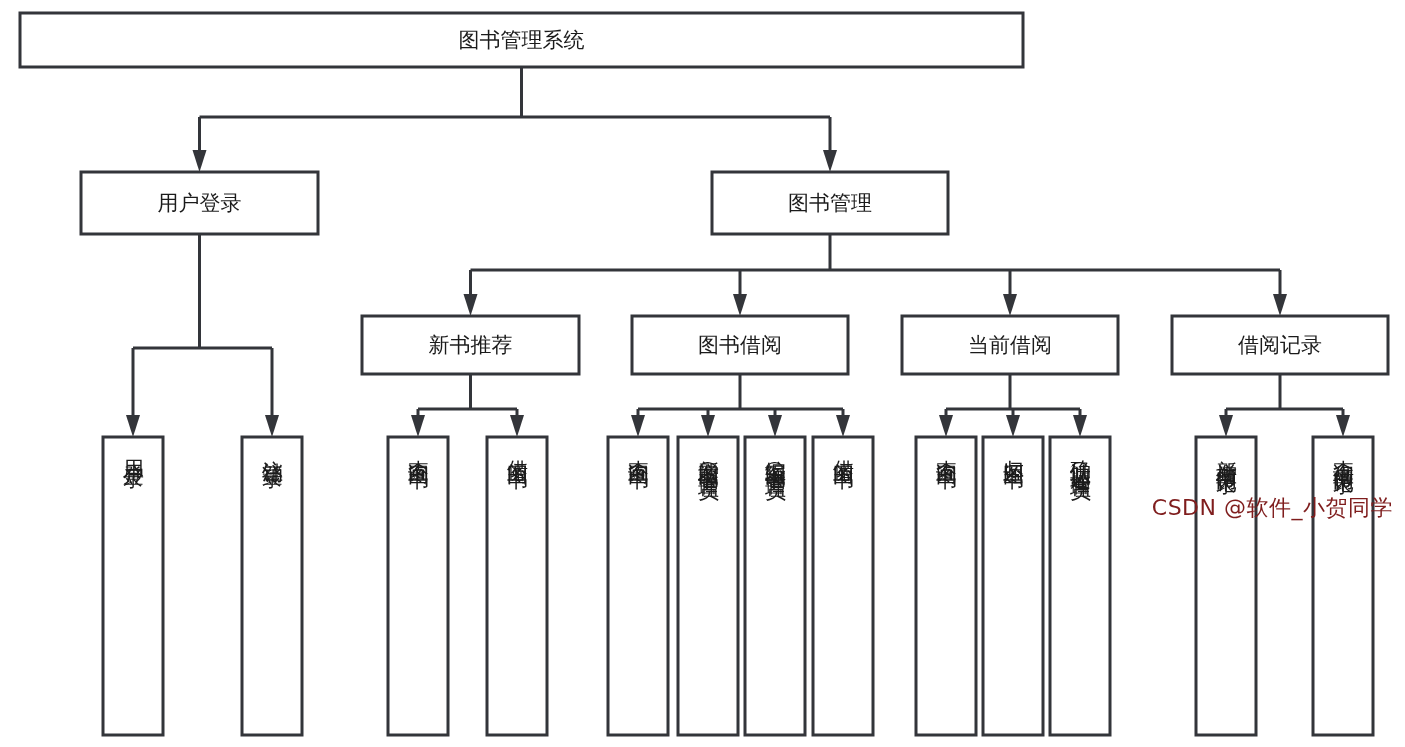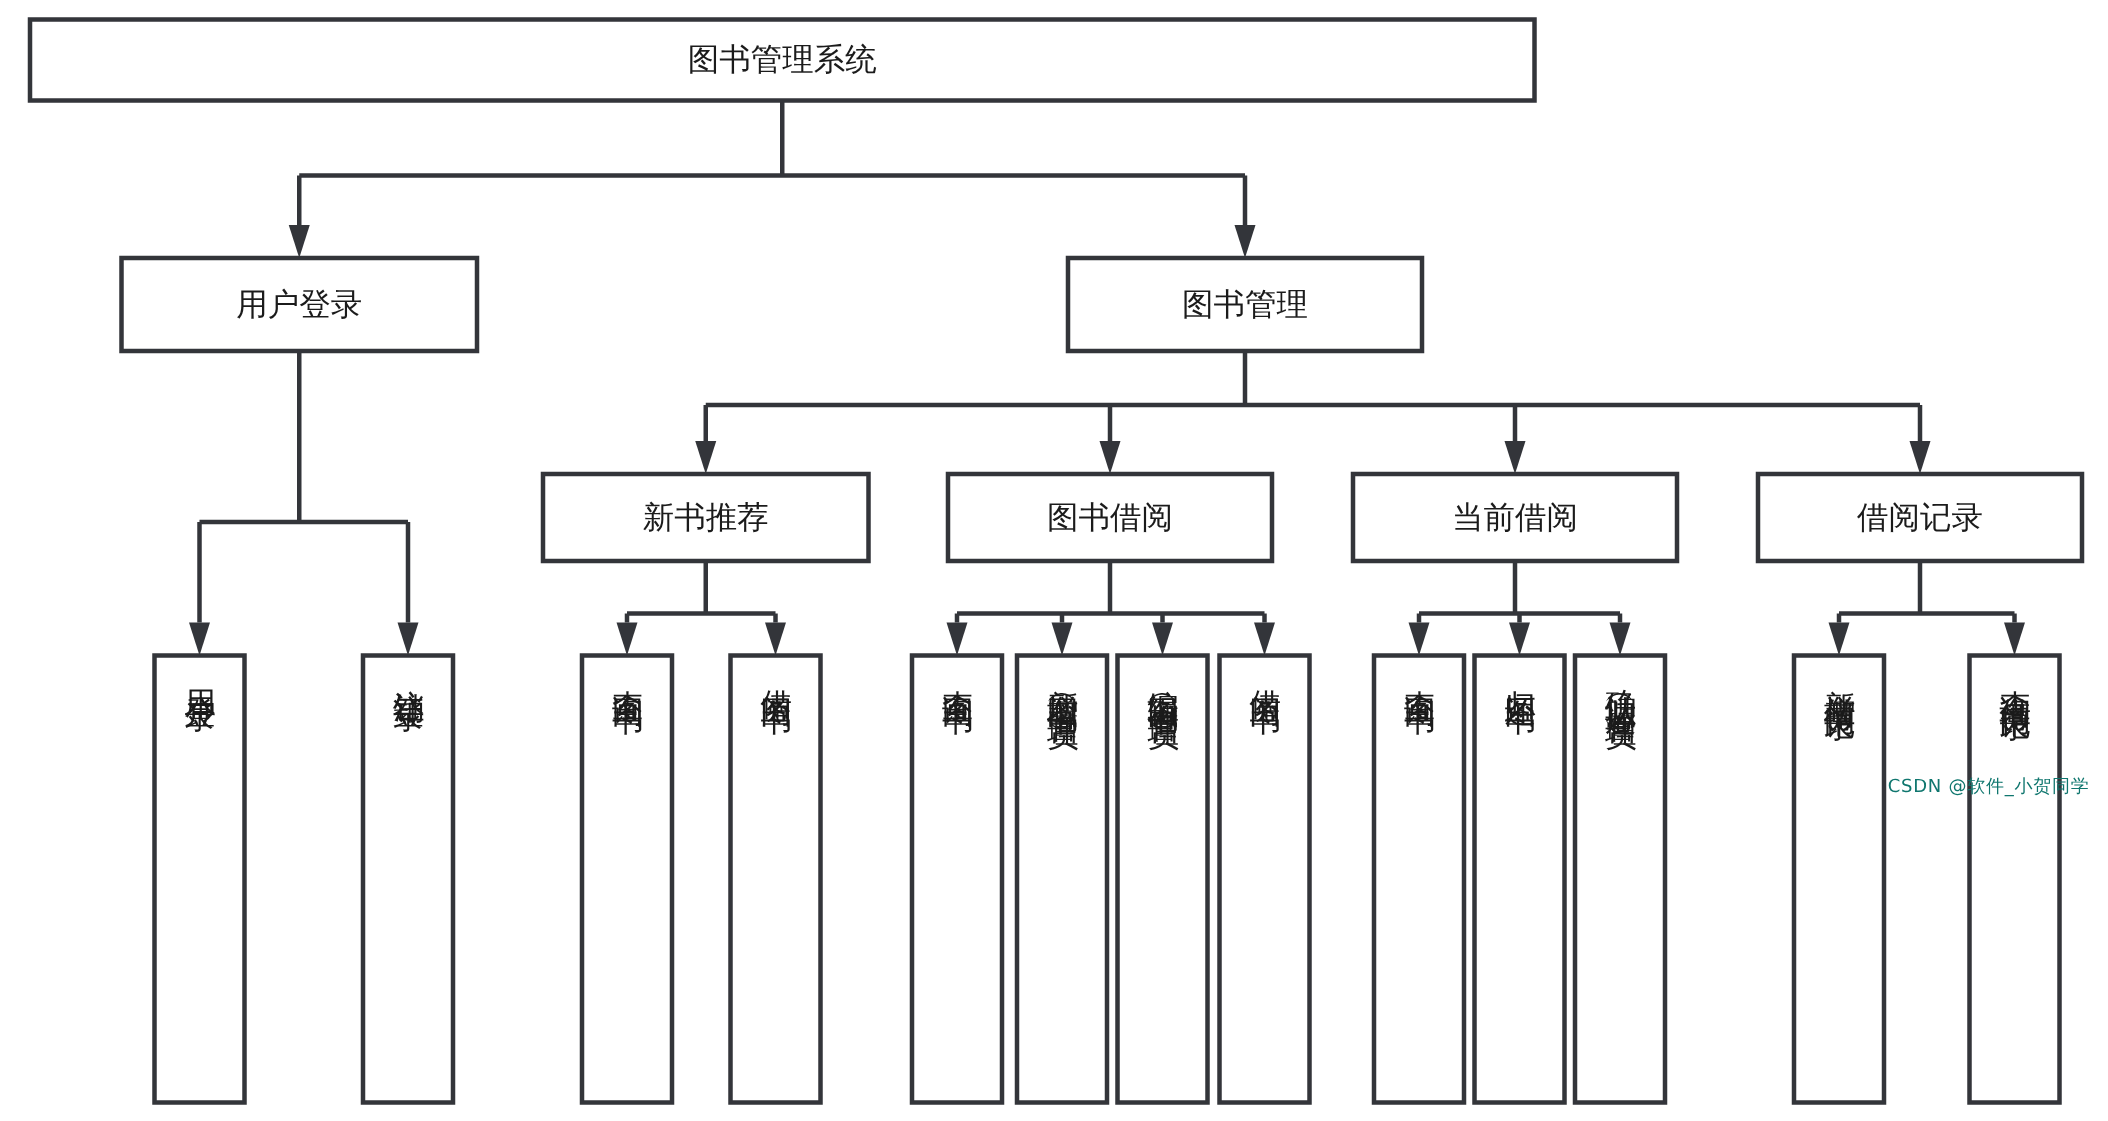--- a/index.html
+++ b/index.html
@@ -62,24 +62,24 @@
   .vlabel-wrap {
     position: absolute;
     display: flex;
     align-items: flex-start;
     justify-content: center;
     pointer-events: none;
   }
   .watermark {
     position: absolute;
     right: 12px;
-    bottom: 6px;
-    font-family: "DejaVu Sans", "Liberation Sans", sans-serif;
-    font-size: 12px;
-    color: #0f766e;
+    bottom: 16px;
+    font-family: "DejaVu Sans", "Liberation Sans", sans-serif;
+    font-size: 22px;
+    color: #7f1d1d;
     white-space: nowrap;
     letter-spacing: 0.5px;
   }
 </style>
 </head>
 <body>
 
 <div id="diagram-root">
 
   <svg id="tree-svg" viewBox="0 0 1405 747">

